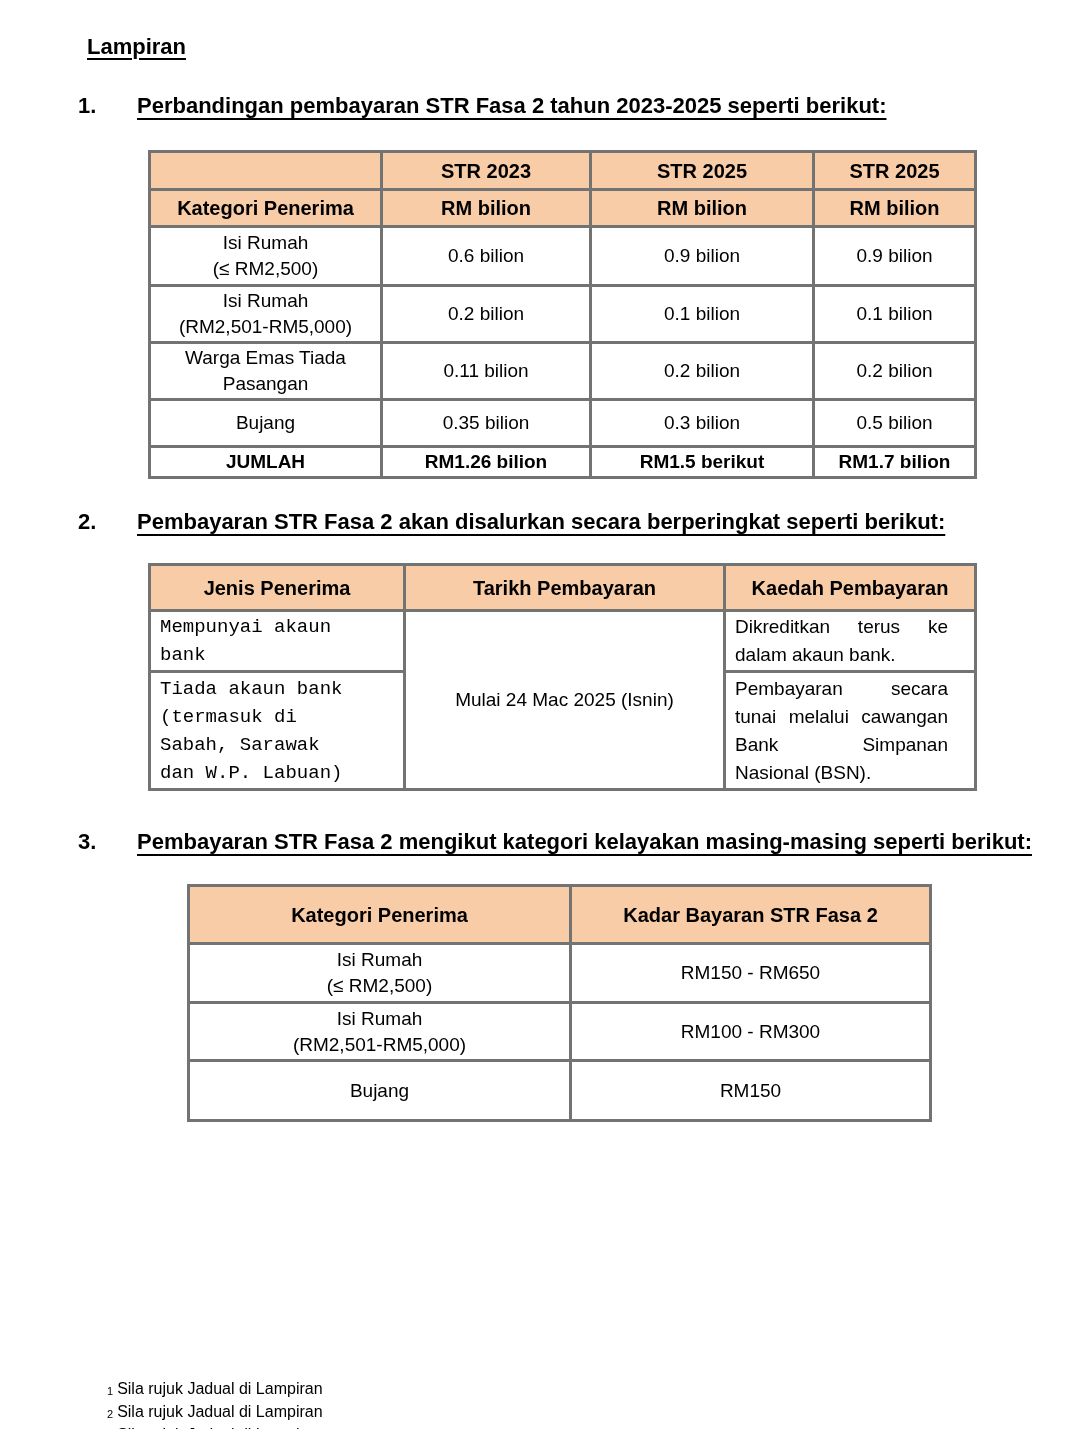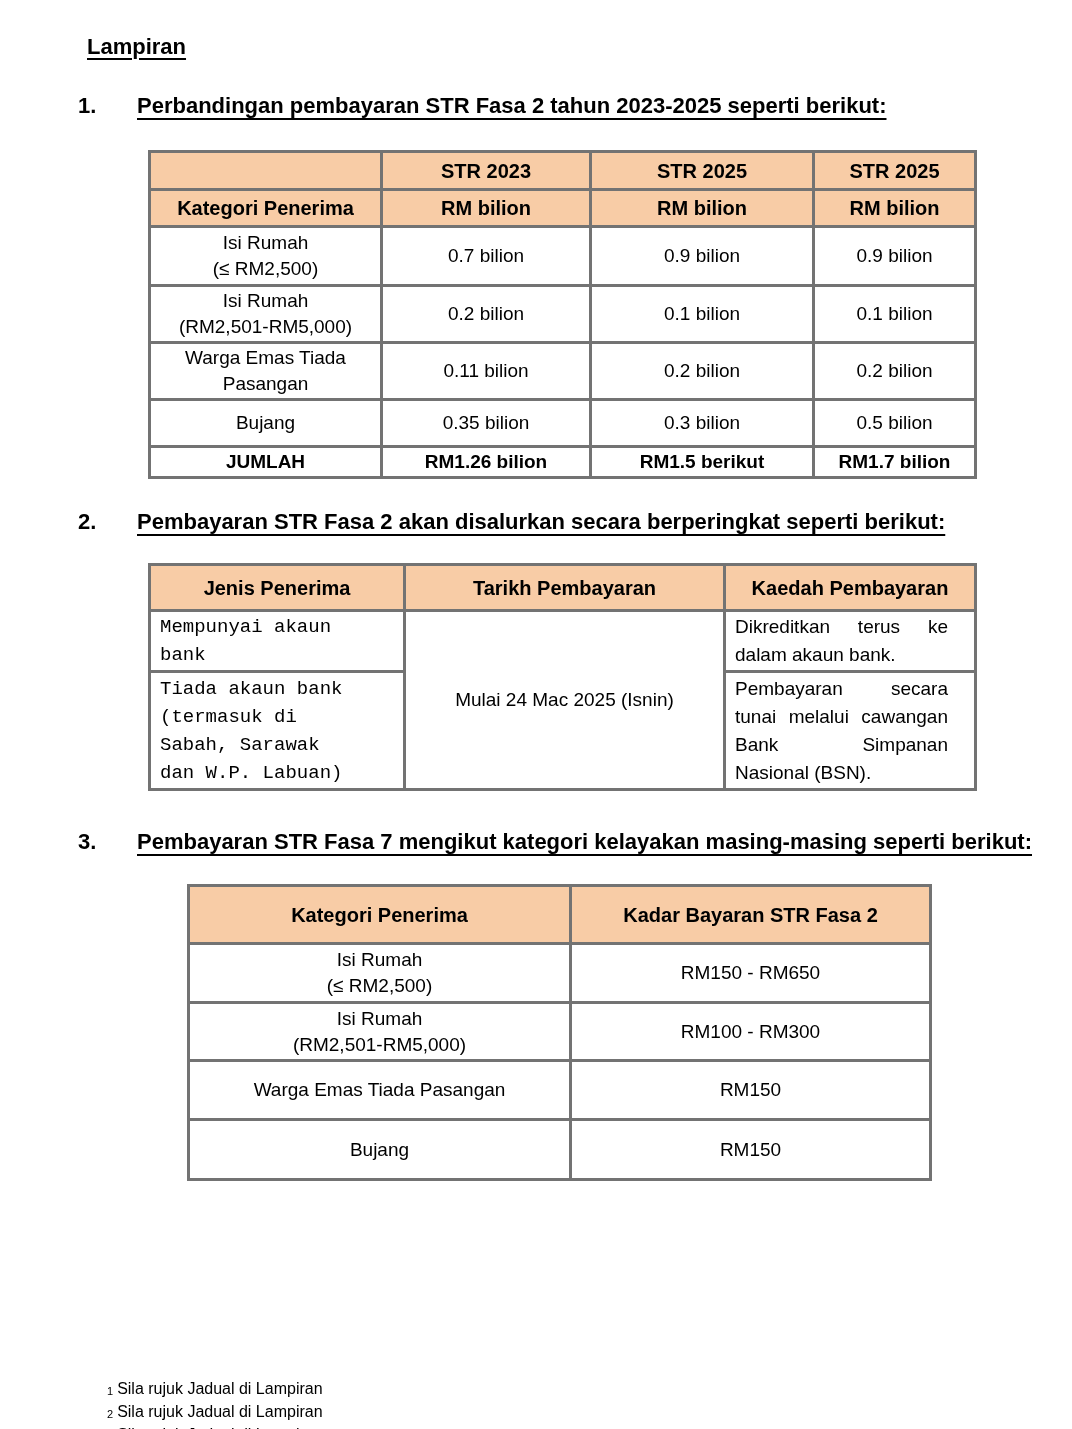--- a/index.html
+++ b/index.html
@@ -124,21 +124,21 @@
       <th class="hdr">Kategori Penerima</th>
       <th class="hdr">RM bilion</th>
       <th class="hdr">RM bilion</th>
       <th class="hdr">RM bilion</th>
     </tr>
     <tr class="r-1">
       <td>
         <span class="ln">Isi Rumah</span>
         <span class="ln">(≤ RM2,500)</span>
       </td>
-      <td>0.7 bilion</td>
+      <td>0.6 bilion</td>
       <td>0.9 bilion</td>
       <td>0.9 bilion</td>
     </tr>
     <tr class="r-2">
       <td>
         <span class="ln">Isi Rumah</span>
         <span class="ln">(RM2,501-RM5,000)</span>
       </td>
       <td>0.2 bilion</td>
       <td>0.1 bilion</td>
@@ -200,21 +200,21 @@
       </td>
       <td class="kaedah">
         <div class="wrap">Pembayaran secara tunai melalui cawangan Bank Simpanan Nasional (BSN).</div>
       </td>
     </tr>
   </tbody>
     </table>
 
   <div class="section-heading" id="heading-3">
     <span class="num">3.</span>
-    <span class="txt">Pembayaran STR Fasa 7 mengikut kategori kelayakan masing-masing seperti berikut:</span>
+    <span class="txt">Pembayaran STR Fasa 2 mengikut kategori kelayakan masing-masing seperti berikut:</span>
   </div>
 
   <table id="table-3">
     <colgroup>
       <col style="width:382px">
         <col style="width:360px">
     </colgroup>
     <tbody>
         <tr class="r-h">
       <th class="hdr">Kategori Penerima</th>
@@ -226,24 +226,20 @@
         <span class="ln">(≤ RM2,500)</span>
       </td>
       <td>RM150 - RM650</td>
     </tr>
     <tr class="r-2">
       <td>
         <span class="ln">Isi Rumah</span>
         <span class="ln">(RM2,501-RM5,000)</span>
       </td>
       <td>RM100 - RM300</td>
-    </tr>
-    <tr class="r-3">
-      <td>Warga Emas Tiada Pasangan</td>
-      <td>RM150</td>
     </tr>
     <tr class="r-4">
       <td>Bujang</td>
       <td>RM150</td>
     </tr>
   </tbody>
     </table>
 
   <div class="footnotes">
     <div class="footnote">

